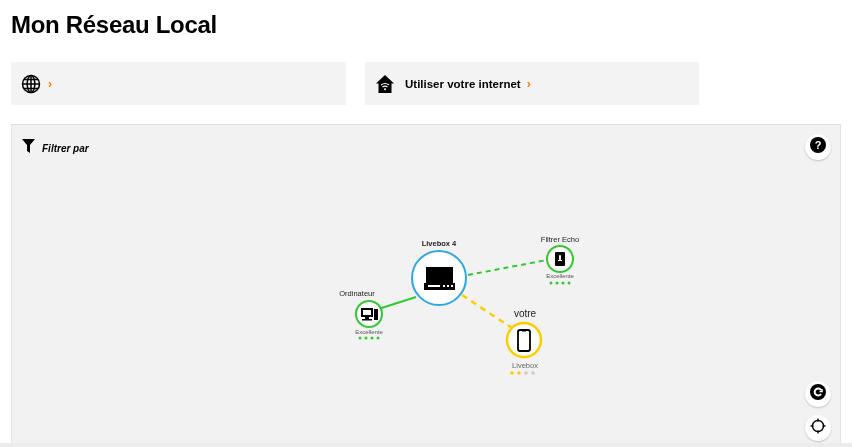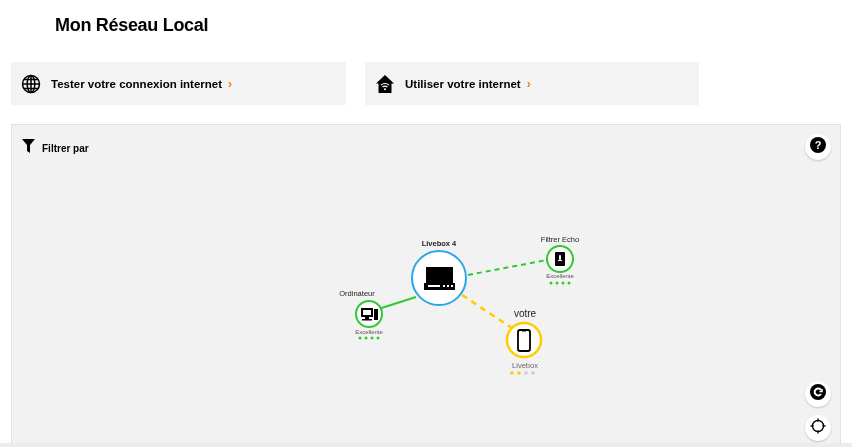--- a/index.html
+++ b/index.html
@@ -1,32 +1,32 @@
 <!DOCTYPE html>
 <html><head>
 <meta charset="utf-8">
 <style>
   * { box-sizing: border-box; margin: 0; padding: 0; }
   html, body { width: 852px; height: 447px; overflow: hidden; background: #fff; }
   body { font-family: "Liberation Sans", sans-serif; color: #000; position: relative; }
 
-  .page-title { position: absolute; left: 11px; top: 8px; font-size: 18px; font-weight: bold; letter-spacing: -0.3px; line-height: 34px; margin-left: 44px; }
+  .page-title { position: absolute; left: 11px; top: 8px; font-size: 24px; font-weight: bold; letter-spacing: -0.3px; line-height: 34px; }
 
   .card { position: absolute; top: 62px; height: 43px; background: #f3f3f3; display: flex; align-items: center; }
   .card-1 { left: 11px; width: 335px; }
   .card-2 { left: 365px; width: 334px; }
   .card-icon { width: 22px; height: 22px; margin-left: 9px; display: flex; align-items: center; justify-content: center; }
   .card-text { font-size: 11.5px; font-weight: bold; margin-left: 9px; }
   .chev { color: #ff7900; font-weight: bold; font-size: 12px; margin-left: 6px; }
   .pill { background: #fff; border-radius: 12px; font-size: 9.5px; font-weight: bold; padding: 5px 9px; margin-left: 7px; }
   .card-2 .card-text { margin-left: 9px; }
 
   .map-panel { position: absolute; left: 11px; top: 124px; width: 830px; height: 330px; background: #f2f2f2; border: 1px solid #e2e2e2; }
   .filter { position: absolute; left: 10px; top: 14px; display: flex; align-items: center; }
-  .filter-label { font-size: 10px; font-weight: bold; margin-left: 7px; }
+  .filter-label { font-size: 10px; font-weight: bold; margin-left: 7px; font-style: italic; }
 
   .round-btn { position: absolute; width: 26px; height: 26px; border-radius: 50%; background: #fff; box-shadow: 0 1px 2px rgba(0,0,0,0.2); display: flex; align-items: center; justify-content: center; }
 
   .svg-map { position: absolute; left: 0; top: 0; }
   .node-label { position: absolute; font-size: 7.5px; color: #222; text-align: center; white-space: nowrap; transform: translateX(-50%); }
   .node-label.big { font-size: 10px; }
   .quality { position: absolute; font-size: 6px; color: #555; transform: translateX(-50%); }
   .quality.big { font-size: 7.5px; color: #666; }
 
   .bottom-line { position: absolute; left: 0; top: 443px; width: 852px; height: 4px; background: #ececec; }
@@ -40,21 +40,20 @@
   <span class="card-icon">
     <svg width="20" height="20" viewBox="0 0 20 20" fill="none" stroke="#000" stroke-width="1.5">
       <circle cx="10" cy="10" r="8.5"></circle>
       <ellipse cx="10" cy="10" rx="3.8" ry="8.5"></ellipse>
       <line x1="10" y1="1.5" x2="10" y2="18.5"></line>
       <line x1="1.5" y1="10" x2="18.5" y2="10"></line>
       <line x1="3" y1="5.5" x2="17" y2="5.5"></line>
       <line x1="3" y1="14.5" x2="17" y2="14.5"></line>
     </svg>
   </span>
-  <span class="card-text">Tester votre connexion internet</span>
   <span class="chev">›</span>
 </div>
 
 <div class="card card-2">
   <span class="card-icon">
     <svg width="20" height="20" viewBox="0 0 20 20">
       <path d="M10 1 L19 9.5 L16.5 9.5 L16.5 19 L3.5 19 L3.5 9.5 L1 9.5 Z" fill="#000"></path>
       <path d="M6 11 Q10 8 14 11" stroke="#fff" stroke-width="1.2" fill="none"></path>
       <path d="M7.5 13 Q10 11.2 12.5 13" stroke="#fff" stroke-width="1.2" fill="none"></path>
       <circle cx="10" cy="15.3" r="1" fill="#fff"></circle>

